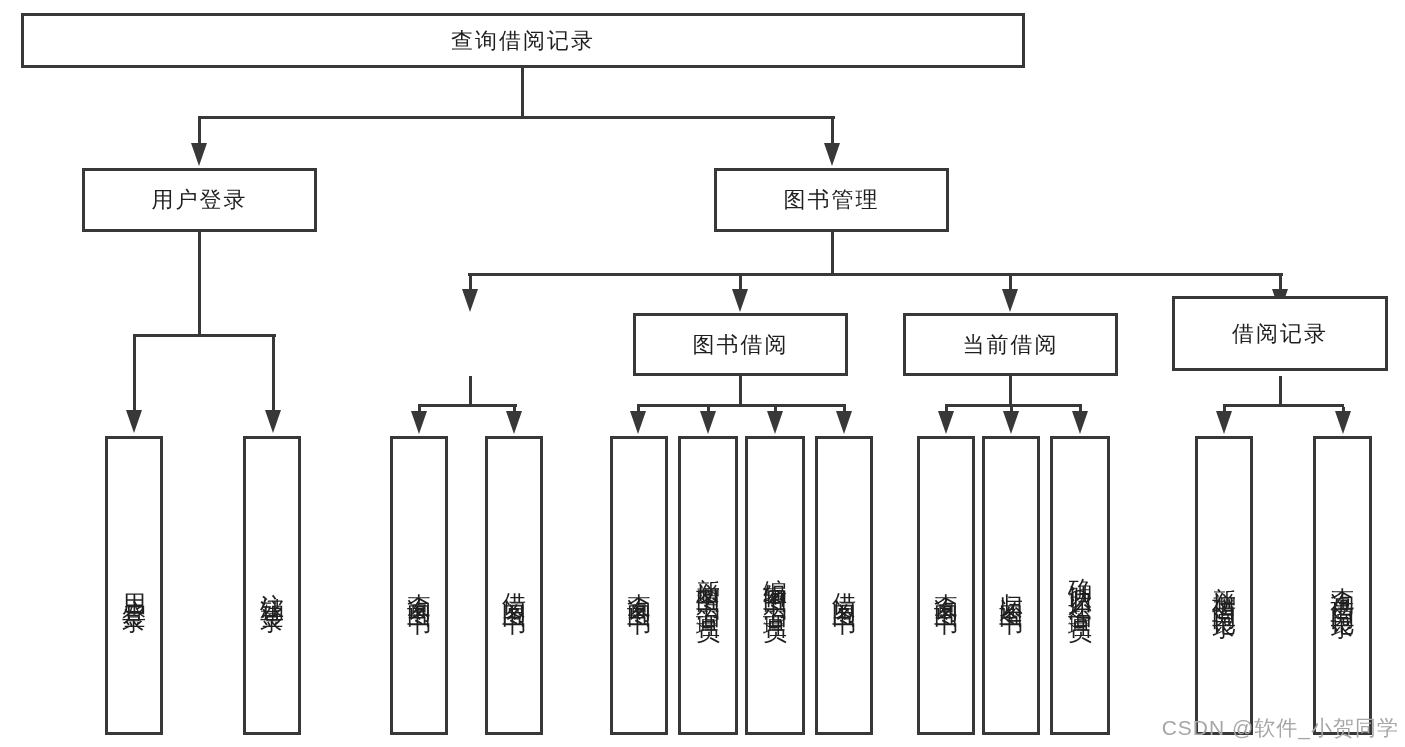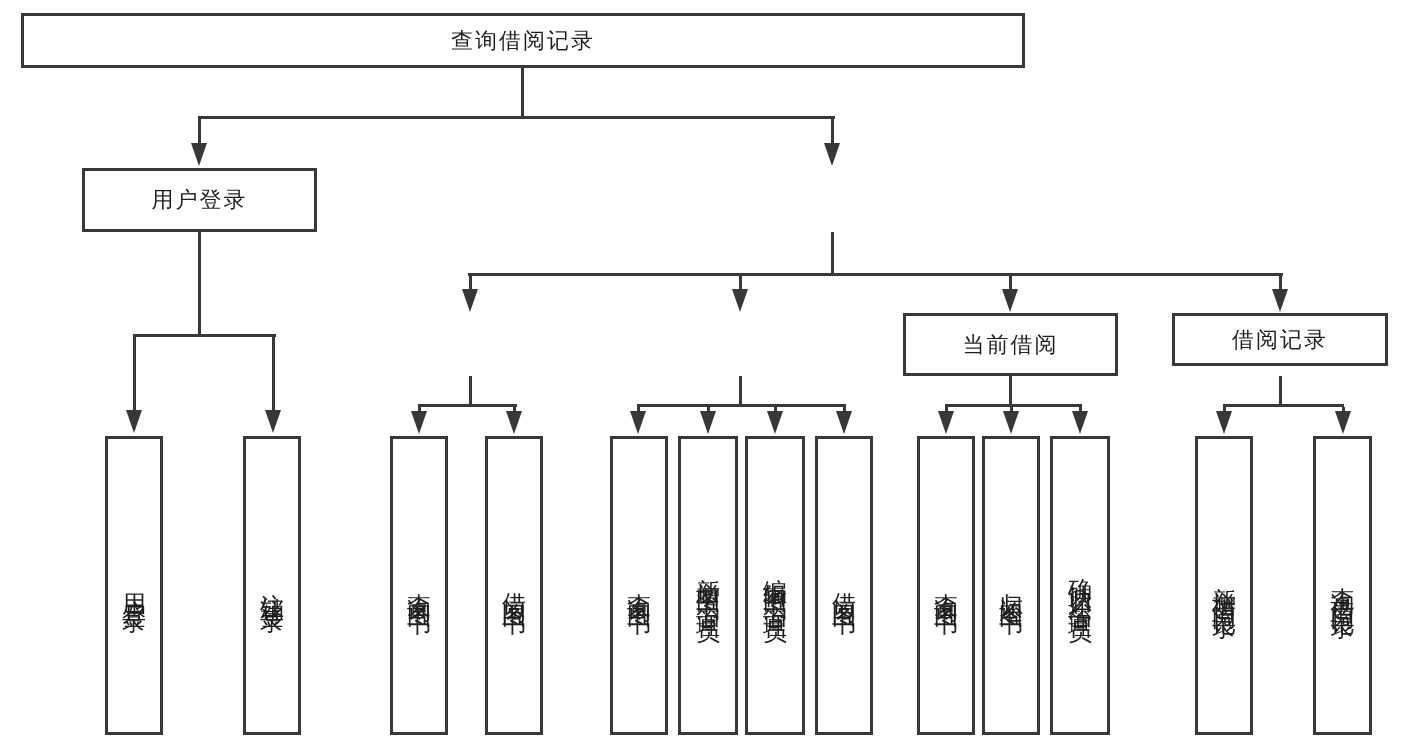--- a/index.html
+++ b/index.html
@@ -38,42 +38,44 @@
 
   <div class="vline" style="left:521px;top:68px;width:3px;height:49px"></div>
   <div class="hline" style="left:198px;top:116px;width:637px;height:3px"></div>
 
   <div class="vline" style="left:198px;top:119px;width:3px;height:25px"></div>
   <div class="arrow" style="left:191px;top:143px"></div>
   <div class="vline" style="left:831px;top:119px;width:3px;height:25px"></div>
   <div class="arrow" style="left:824px;top:143px"></div>
 
   <div class="box" style="left:82px;top:168px;width:235px;height:64px">用户登录</div>
+  <div class="box" style="left:714px;top:168px;width:235px;height:64px">图书管理</div>
 
   <div class="vline" style="left:198px;top:232px;width:3px;height:103px"></div>
   <div class="hline" style="left:133px;top:334px;width:143px;height:3px"></div>
   <div class="vline" style="left:133px;top:337px;width:3px;height:74px"></div>
   <div class="arrow" style="left:126px;top:410px"></div>
   <div class="vline" style="left:272px;top:337px;width:3px;height:74px"></div>
   <div class="arrow" style="left:265px;top:410px"></div>
 
   <div class="vline" style="left:831px;top:232px;width:3px;height:43px"></div>
   <div class="hline" style="left:468px;top:273px;width:815px;height:3px"></div>
 
   <div class="vline" style="left:469px;top:276px;width:3px;height:14px"></div>
   <div class="arrow" style="left:462px;top:289px"></div>
   <div class="vline" style="left:739px;top:276px;width:3px;height:14px"></div>
   <div class="arrow" style="left:732px;top:289px"></div>
   <div class="vline" style="left:1009px;top:276px;width:3px;height:14px"></div>
   <div class="arrow" style="left:1002px;top:289px"></div>
   <div class="vline" style="left:1279px;top:276px;width:3px;height:14px"></div>
   <div class="arrow" style="left:1272px;top:289px"></div>
 
+  <div class="box" style="left:633px;top:313px;width:215px;height:63px">图书借阅</div>
   <div class="box" style="left:903px;top:313px;width:215px;height:63px">当前借阅</div>
-  <div class="box" style="left:1172px;top:313px;width:216px;height:53px">借阅记录</div>
+  <div class="box" style="left:1172px;top:296px;width:216px;height:75px">借阅记录</div>
 
   <div class="vline" style="left:469px;top:376px;width:3px;height:30px"></div>
   <div class="vline" style="left:739px;top:376px;width:3px;height:30px"></div>
   <div class="vline" style="left:1009px;top:376px;width:3px;height:30px"></div>
   <div class="vline" style="left:1279px;top:376px;width:3px;height:30px"></div>
 
   <div class="hline" style="left:418px;top:404px;width:99px;height:3px"></div>
   <div class="hline" style="left:637px;top:404px;width:209px;height:3px"></div>
   <div class="hline" style="left:945px;top:404px;width:137px;height:3px"></div>
   <div class="hline" style="left:1223px;top:404px;width:121px;height:3px"></div>
@@ -115,14 +117,15 @@
   <div class="vbox" style="left:745px;top:436px;width:60px;height:299px">编辑图书（管理员）</div>
   <div class="vbox" style="left:815px;top:436px;width:58px;height:299px">借阅图书</div>
 
   <div class="vbox" style="left:917px;top:436px;width:58px;height:299px">查询图书</div>
   <div class="vbox" style="left:982px;top:436px;width:58px;height:299px">归还图书</div>
   <div class="vbox" style="left:1050px;top:436px;width:60px;height:299px">确认归还（管理员）</div>
 
   <div class="vbox" style="left:1195px;top:436px;width:58px;height:299px">新增借阅记录</div>
   <div class="vbox" style="left:1313px;top:436px;width:59px;height:299px">查询借阅记录</div>
 
+  <div class="watermark">CSDN @软件_小贺同学</div>
 
 </div>
 
 </body></html>

